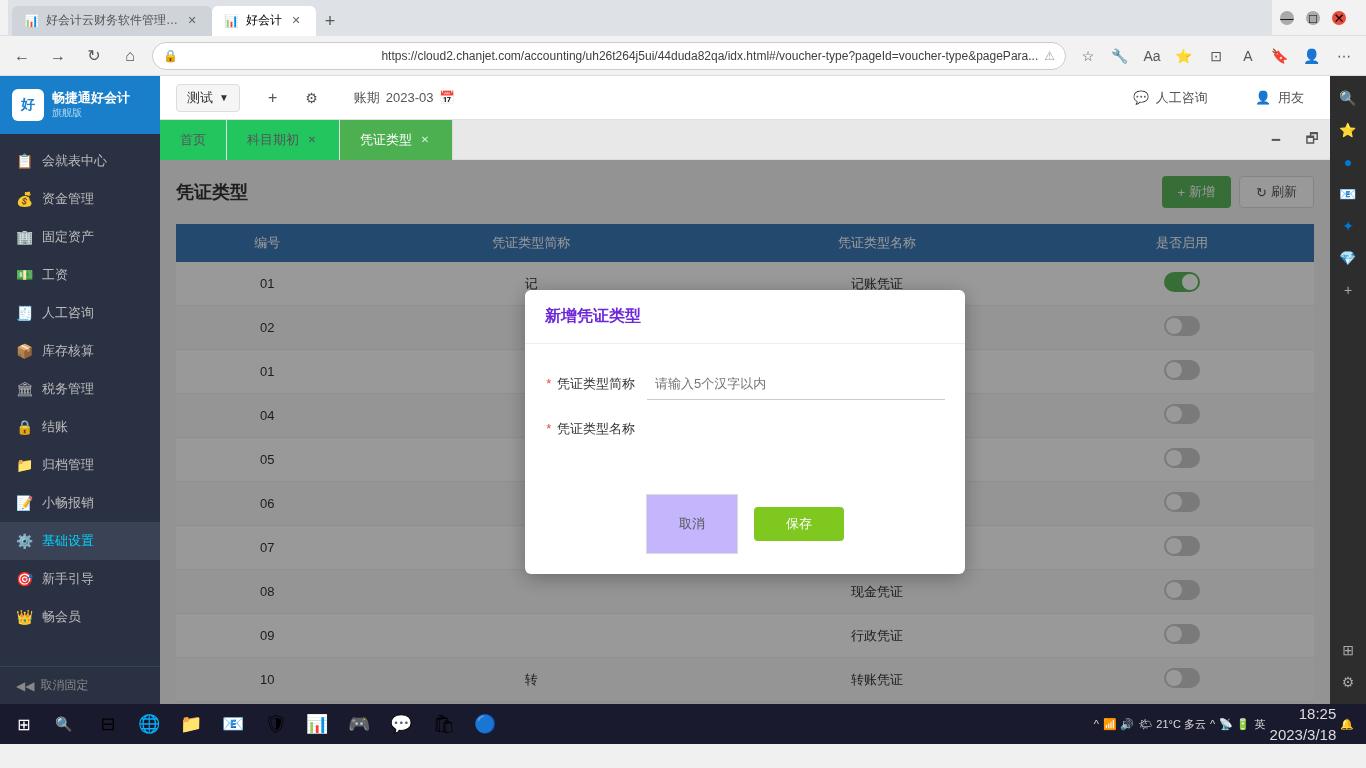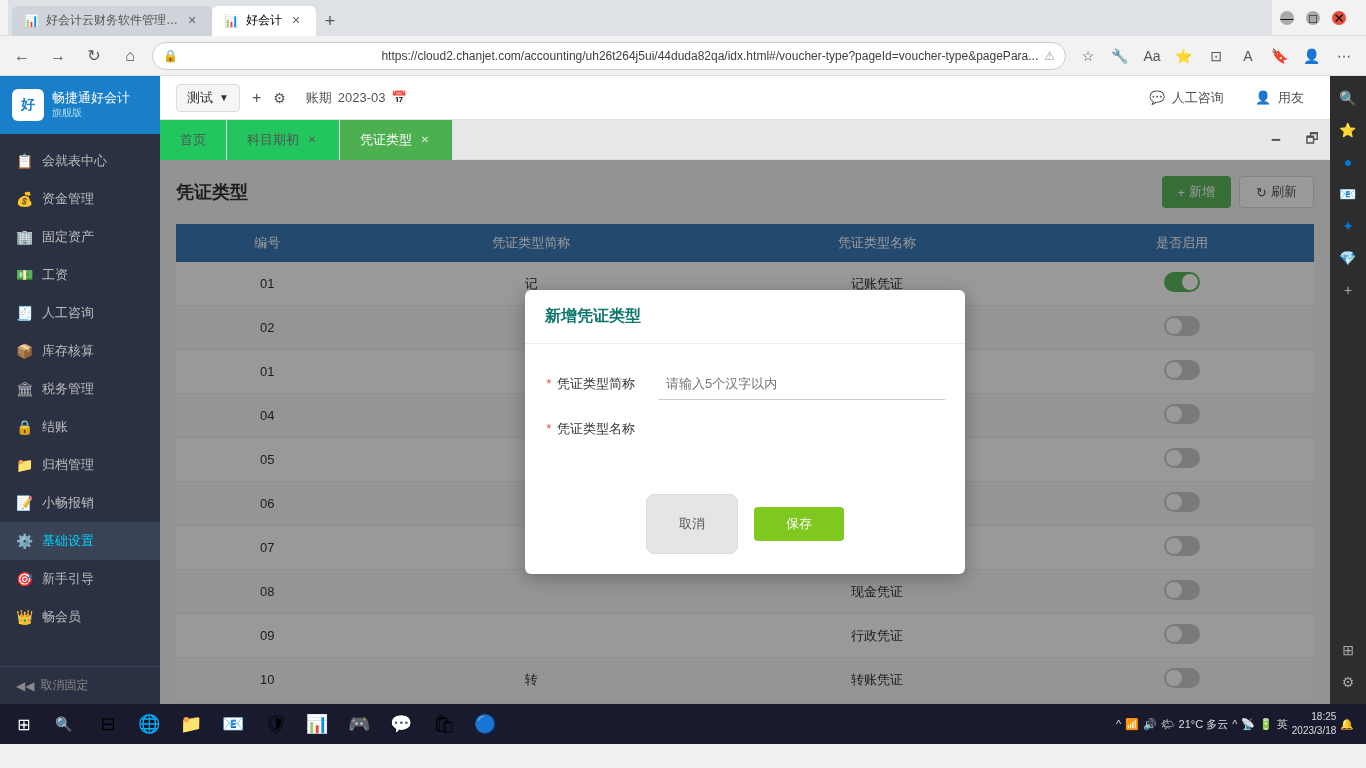--- a/index.html
+++ b/index.html
@@ -83,21 +83,21 @@
     }
     .sidebar-header {
       height: 58px;
       background: #1a7fca;
       display: flex;
       align-items: center;
       padding: 0 12px;
       gap: 8px;
     }
     .sidebar-logo-icon { width: 32px; height: 32px; background: #fff; border-radius: 6px; display: flex; align-items: center; justify-content: center; color: #1a7fca; font-weight: bold; font-size: 14px; }
-    .sidebar-logo-text { color: #fff; font-size: 13px; font-weight: normal; line-height: 1.3; }
+    .sidebar-logo-text { color: #fff; font-size: 13px; font-weight: bold; line-height: 1.3; }
     .sidebar-logo-sub { color: #a8d8f0; font-size: 10px; }
     .sidebar-nav { flex: 1; overflow-y: auto; padding: 8px 0; }
     .sidebar-item {
       display: flex;
       align-items: center;
       gap: 8px;
       padding: 10px 16px;
       cursor: pointer;
       color: #bbb;
       font-size: 13px;
@@ -116,21 +116,21 @@
     }
 
     
     .app-header {
       height: 44px;
       background: #fff;
       display: flex;
       align-items: center;
       padding: 0 16px;
       border-bottom: 1px solid #e0e0e0;
-      gap: 12px;
+      gap: 28px;
     }
     .company-selector {
       display: flex;
       align-items: center;
       gap: 6px;
       background: #f5f5f5;
       border: 1px solid #ddd;
       border-radius: 4px;
       padding: 4px 10px;
       cursor: pointer;
@@ -248,29 +248,29 @@
       background: #fff;
       border-radius: 6px;
       width: 440px;
       padding: 0;
       box-shadow: 0 4px 20px rgba(0,0,0,0.3);
     }
     .modal-header {
       padding: 16px 20px;
       font-size: 16px;
       font-weight: bold;
-      color: #0f766e;
+      color: #6d28d9;
       border-bottom: 1px solid #eee;
     }
     .modal-body { padding: 24px 20px; }
     .form-row {
       display: flex;
       align-items: center;
       margin-bottom: 20px;
-      gap: 23px;
+      gap: 12px;
     }
     .form-label {
       width: 90px;
       text-align: right;
       font-size: 13px;
       color: #333;
       flex-shrink: 0;
     }
     .form-required { color: #e74c3c; margin-right: 2px; }
     .form-input {
@@ -284,24 +284,24 @@
       color: #333;
     }
     .modal-footer {
       padding: 12px 20px 20px;
       display: flex;
       align-items: center;
       justify-content: center;
       gap: 16px;
     }
     .btn-cancel {
-      background: #e5e5e5;
+      background: #c4b5fd;
       color: #555;
       border: 1px solid #ddd;
-      border-radius: 8px;
+      border-radius: 0;
       padding: 20px 32px;
       cursor: pointer;
       font-size: 13px;
     }
     .btn-save {
       background: #7ec820;
       color: #fff;
       border: none;
       border-radius: 4px;
       padding: 8px 32px;
@@ -340,21 +340,21 @@
       align-items: center;
       padding: 0 4px;
       gap: 2px;
     }
     .taskbar-start { width: 40px; height: 40px; display: flex; align-items: center; justify-content: center; cursor: pointer; color: #fff; font-size: 16px; }
     .taskbar-search { width: 36px; height: 36px; display: flex; align-items: center; justify-content: center; cursor: pointer; color: #aaa; font-size: 14px; }
     .taskbar-pinned { display: flex; align-items: center; gap: 2px; margin-left: 4px; }
     .taskbar-app { width: 40px; height: 40px; display: flex; align-items: center; justify-content: center; cursor: pointer; font-size: 18px; border-radius: 4px; }
     .taskbar-spacer { flex: 1; }
     .taskbar-tray { display: flex; align-items: center; gap: 4px; padding-right: 8px; color: #ddd; font-size: 11px; }
-    .taskbar-clock { text-align: right; color: #ddd; font-size: 10px; line-height: 1.4; }
+    .taskbar-clock { text-align: right; color: #ddd; font-size: 15px; line-height: 1.4; }
   </style>
 </head>
 <body>
 
 <div class="browser-titlebar">
   <div class="tab-bar" style="flex:1;display:flex;align-items:flex-end;">
     <div class="tab inactive">
       <span class="tab-favicon">📊</span>
       <span class="tab-title">好会计云财务软件管理系统_会计</span>
       <span class="tab-close">✕</span>

